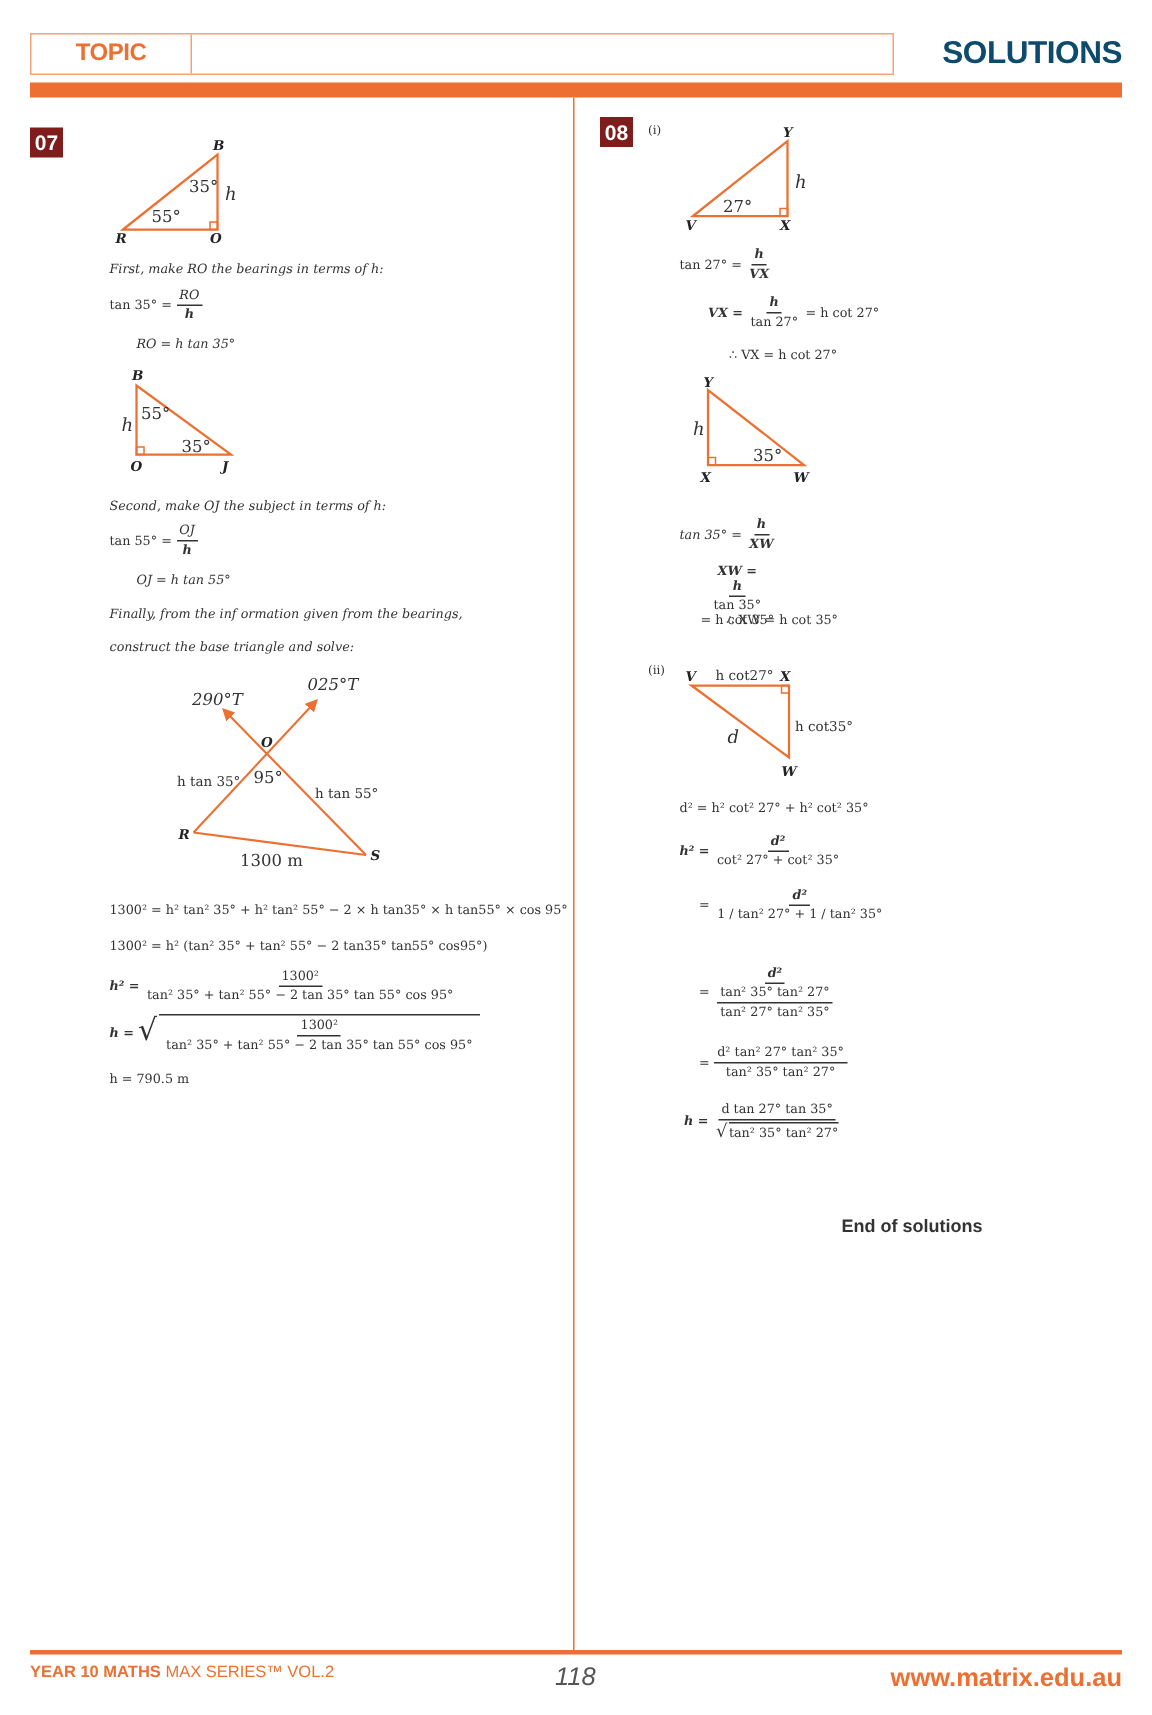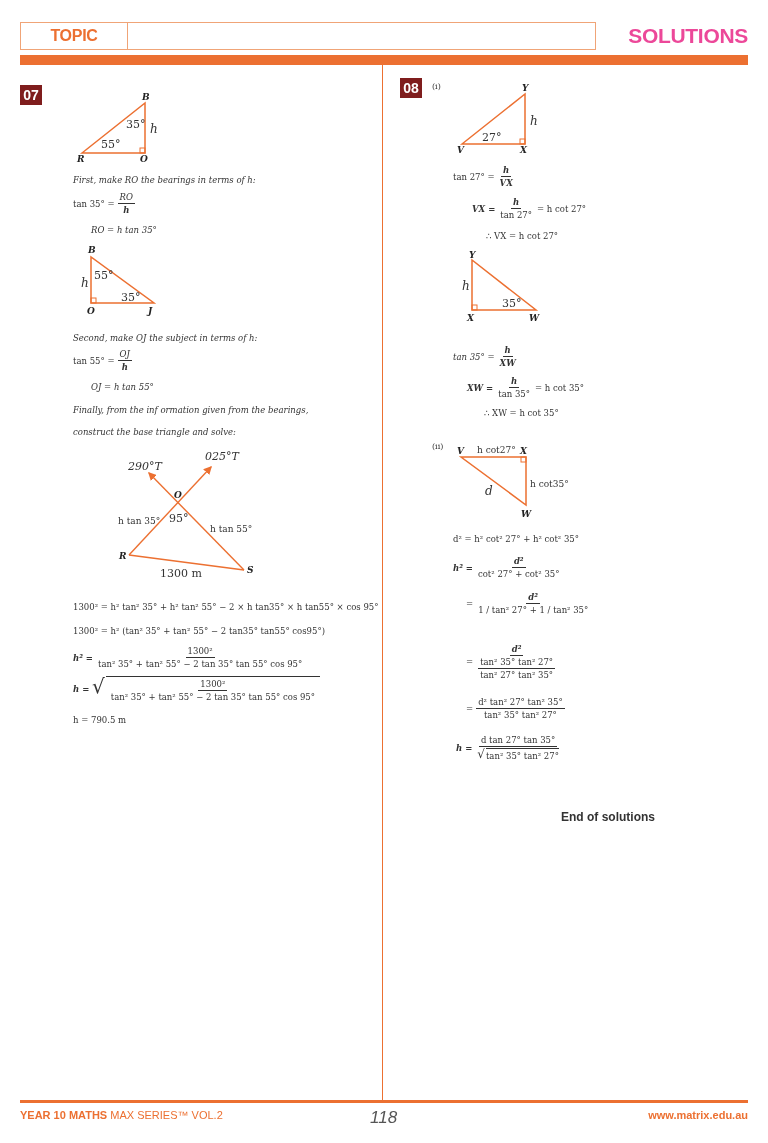--- a/index.html
+++ b/index.html
@@ -2,30 +2,30 @@
 <html><head>
 <meta charset="utf-8">
 <style>
   * { box-sizing: border-box; margin: 0; padding: 0; }
   html, body { width: 768px; height: 1143px; background: #ffffff; overflow: hidden; }
   body { position: relative; font-family: "DejaVu Serif", serif; color: #222; }
 
   .hdr-box { position: absolute; left: 20px; top: 22px; width: 576px; height: 28px; border: 1px solid #f0a477; display: flex; }
   .hdr-topic { width: 107px; border-right: 1px solid #f0a477; display: flex; align-items: center; justify-content: center; color: #ec7031; font-family: "Liberation Sans", sans-serif; font-weight: bold; font-size: 16px; letter-spacing: -0.3px; }
   .hdr-name { padding-left: 5px; display: flex; align-items: center; color: #ec7031; font-family: "Liberation Sans", sans-serif; font-weight: bold; font-size: 19px; letter-spacing: -0.3px; }
-  .hdr-solutions { position: absolute; right: 20px; top: 24px; font-family: "Liberation Sans", sans-serif; font-weight: bold; font-size: 21px; color: #ec4899; letter-spacing: -0.3px; }
+  .hdr-solutions { position: absolute; right: 20px; top: 24px; font-family: "Liberation Sans", sans-serif; font-weight: bold; font-size: 21px; color: #0c4a6e; letter-spacing: -0.3px; }
   .hdr-bar { position: absolute; left: 20px; top: 55px; width: 728px; height: 10px; background: #ec7031; }
 
   .divider { position: absolute; left: 382px; top: 65px; width: 1px; height: 1035px; background: #ec7031; }
 
   .footer-bar { position: absolute; left: 20px; top: 1100px; width: 728px; height: 3px; background: #ec7031; }
   .footer-left { position: absolute; left: 20px; top: 1109px; font-family: "Liberation Sans", sans-serif; font-size: 11px; color: #ec7031; }
   .footer-left b { font-weight: bold; }
   .footer-page { position: absolute; left: 370px; top: 1108px; font-family: "Liberation Sans", sans-serif; font-style: italic; font-size: 17px; color: #555; }
-  .footer-right { position: absolute; right: 20px; top: 1109px; font-family: "Liberation Sans", sans-serif; font-weight: bold; font-size: 11px; color: #ec7031; }
+  .footer-right { position: absolute; right: 20px; top: 1109px; font-family: "Liberation Sans", sans-serif; font-weight: bold; font-size: 17px; color: #ec7031; }
 
   .qbadge { position: absolute; width: 22px; height: 20px; background: #7f1d1d; color: #fff; font-family: "Liberation Sans", sans-serif; font-weight: bold; font-size: 14px; display: flex; align-items: center; justify-content: center; }
 
   .fig { position: absolute; }
   .fig svg { display: block; overflow: visible; }
   .lbl { font-family: "DejaVu Serif", serif; font-style: italic; font-weight: bold; font-size: 9px; fill: #222; }
   .ang { font-family: "DejaVu Serif", serif; font-size: 11px; fill: #333; }
   .side { font-family: "DejaVu Serif", serif; font-style: italic; font-size: 12px; fill: #333; }
   .sidesm { font-family: "DejaVu Serif", serif; font-size: 9px; fill: #333; }
 
@@ -202,21 +202,21 @@
 </div>
 
 <div class="eq" style="left:453px;top:345px;">
   <span class="it">tan 35° =</span>
   <span class="frac">
       <span class="num bi">h</span>
       <span class="den bi">XW</span>
     </span>
 </div>
 
-<div class="eq" style="left:467px;top:376px;">
+<div class="eq" style="left:467px;top:376px;flex-direction:column;">
   <span class="bi">XW =</span>
   <span class="frac">
       <span class="num bi">h</span>
       <span class="den">tan 35°</span>
     </span>
   <span>= h cot 35°</span>
 </div>
 
 <div class="eq" style="left:484px;top:408px;">∴ XW = h cot 35°</div>
 

